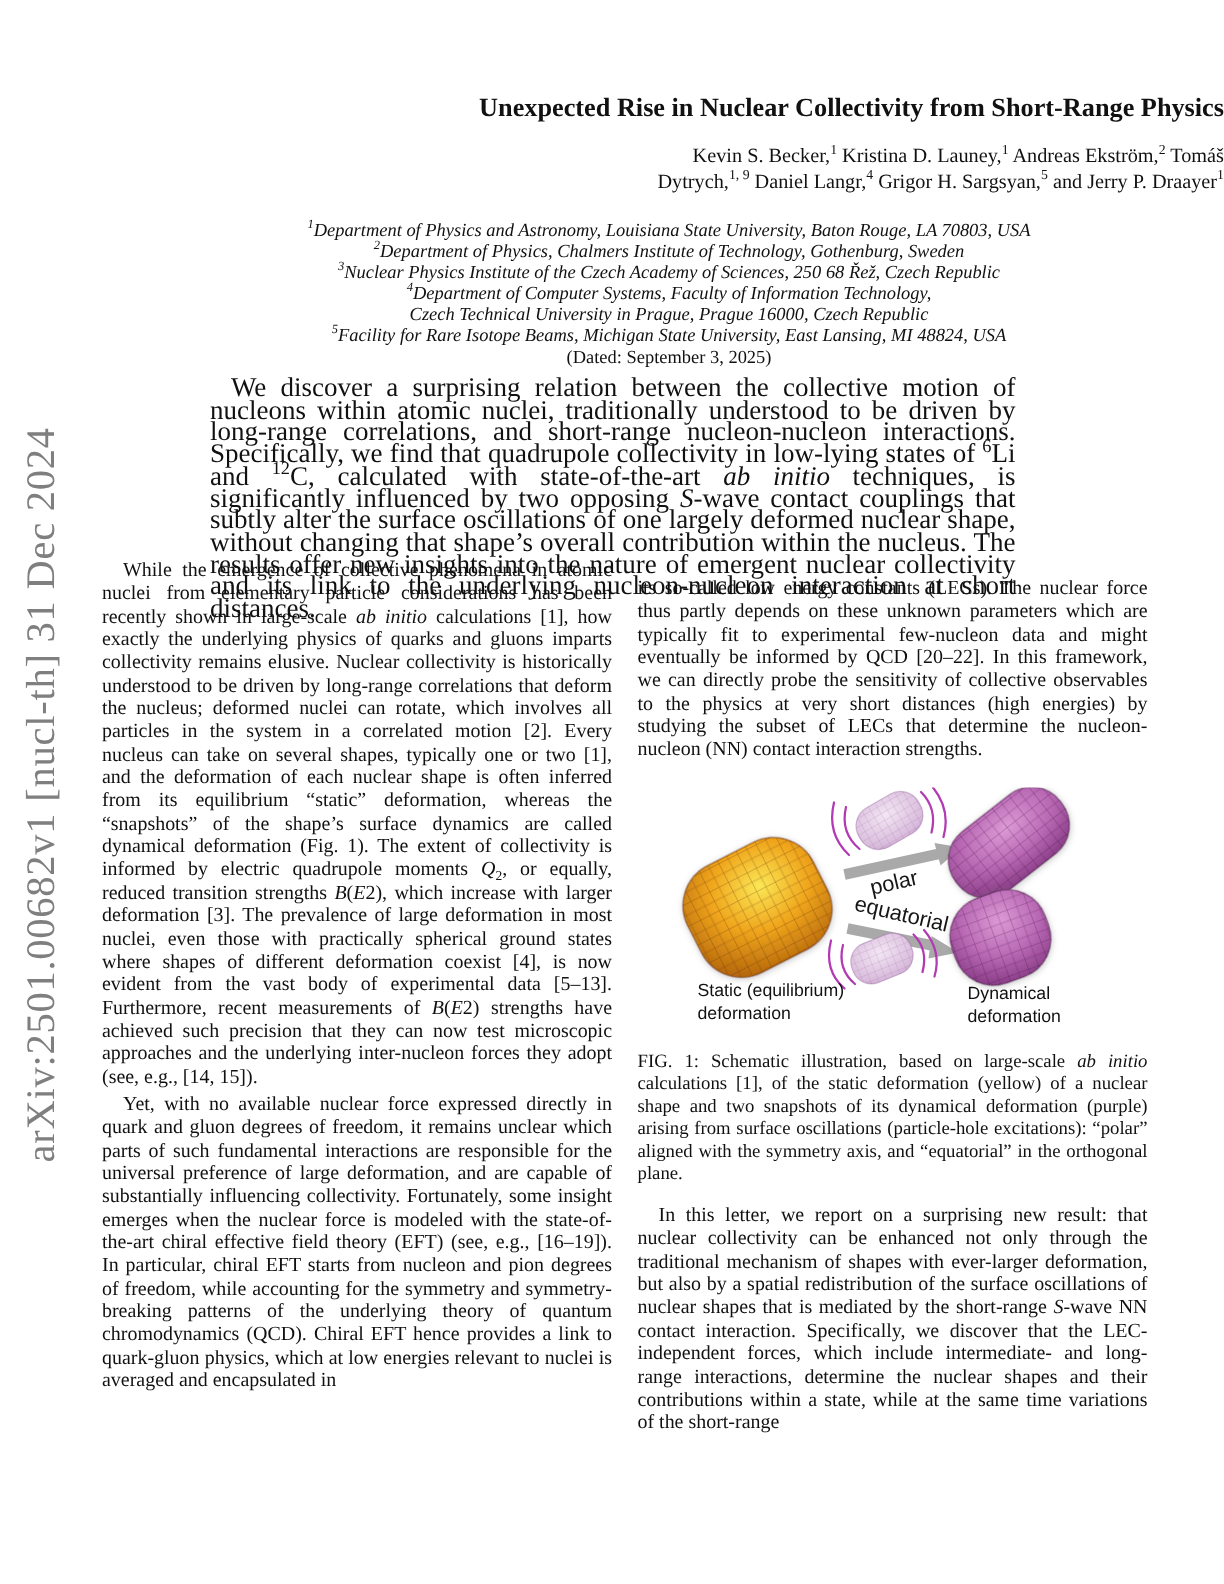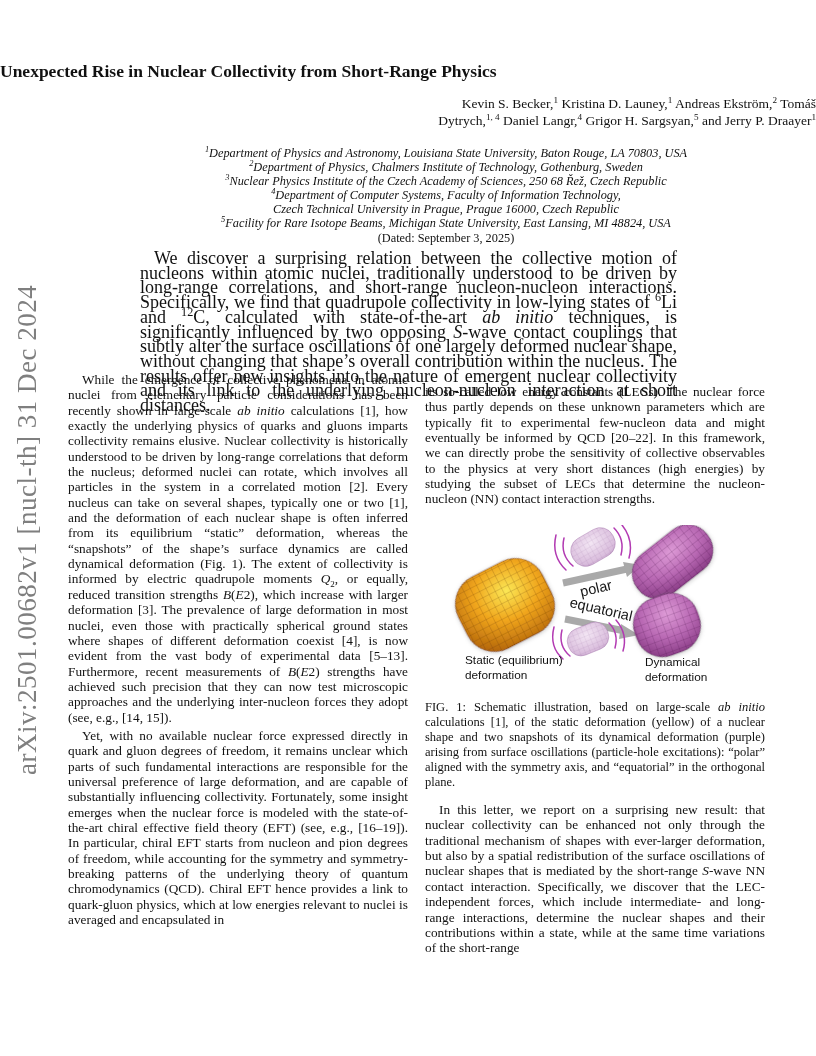--- a/index.html
+++ b/index.html
@@ -10,21 +10,21 @@
   }
   
   .watermark{
     position:absolute;left:12px;top:248px;height:564px;width:36px;
     writing-mode:vertical-rl;transform:rotate(180deg);
     font-size:27px;letter-spacing:.5px;text-align:center;
     font-family:"Liberation Serif", serif;
   }
   
   .title{
-    position:absolute;top:61px;left:0;width:816px;text-align:left;
+    position:absolute;top:61px;left:0;width:816px;text-align:right;
     font-weight:bold;font-size:17.5px;
   }
   .authors{
     position:absolute;top:95px;left:0;width:816px;text-align:right;
     font-size:13.5px;line-height:17px;
   }
   .affils{
     position:absolute;top:147px;left:0;width:816px;text-align:center;
     font-style:italic;font-size:12.3px;line-height:13.9px;padding-left:38px;
   }
@@ -54,21 +54,21 @@
 <body>
 
 <div class="page">
 
   <div class="watermark" style="color: rgb(127, 127, 127);">arXiv:2501.00682v1  [nucl-th]  31 Dec 2024</div>
 
   <div class="title">Unexpected Rise in Nuclear Collectivity from Short-Range Physics</div>
 
   <div class="authors">
     <div>Kevin S. Becker,<sup>1</sup> Kristina D. Launey,<sup>1</sup> Andreas Ekström,<sup>2</sup> Tomáš</div>
-    <div>Dytrych,<sup>1, 4</sup> Daniel Langr,<sup>4</sup> Grigor H. Sargsyan,<sup>5</sup> and Jerry P. Draayer<sup>1</sup></div>
+    <div>Dytrych,<sup>1, 9</sup> Daniel Langr,<sup>4</sup> Grigor H. Sargsyan,<sup>5</sup> and Jerry P. Draayer<sup>1</sup></div>
   </div>
 
   <div class="affils">
     <div><sup>1</sup>Department of Physics and Astronomy, Louisiana State University, Baton Rouge, LA 70803, USA</div>
     <div><sup>2</sup>Department of Physics, Chalmers Institute of Technology, Gothenburg, Sweden</div>
     <div><sup>3</sup>Nuclear Physics Institute of the Czech Academy of Sciences, 250 68 Řež, Czech Republic</div>
     <div><sup>4</sup>Department of Computer Systems, Faculty of Information Technology,</div>
     <div>Czech Technical University in Prague, Prague 16000, Czech Republic</div>
     <div><sup>5</sup>Facility for Rare Isotope Beams, Michigan State University, East Lansing, MI 48824, USA</div>
     <div class="dateline">(Dated: September 3, 2025)</div>

